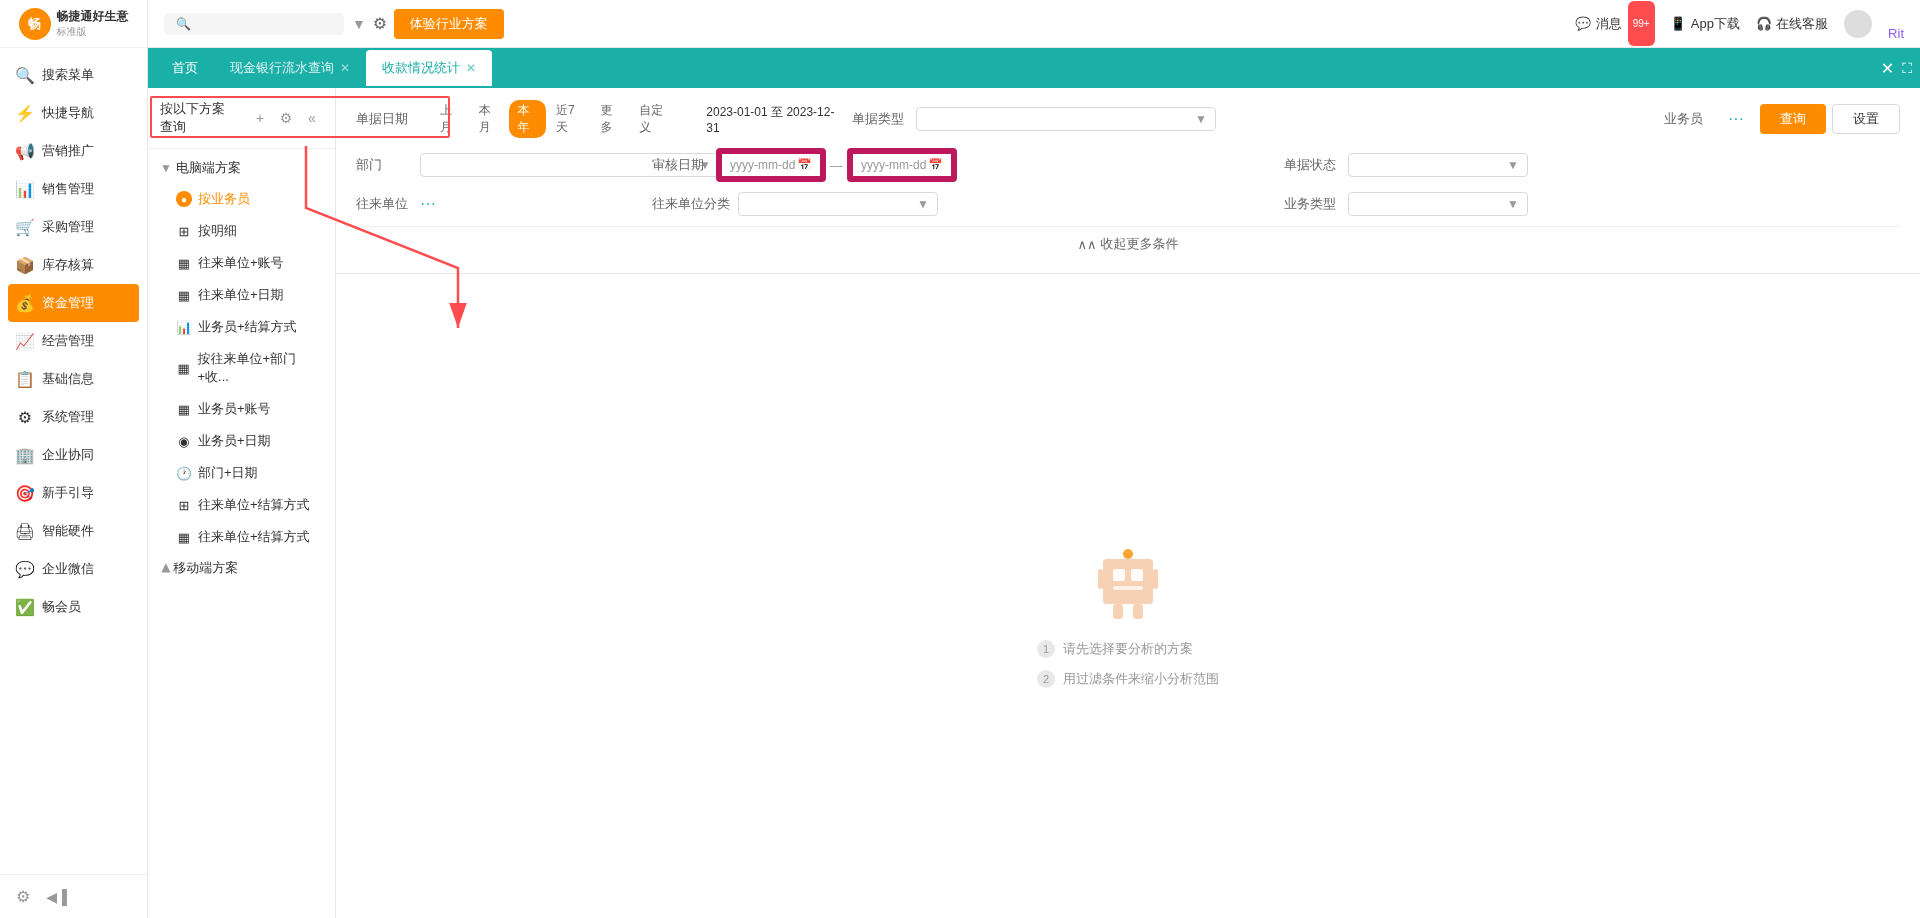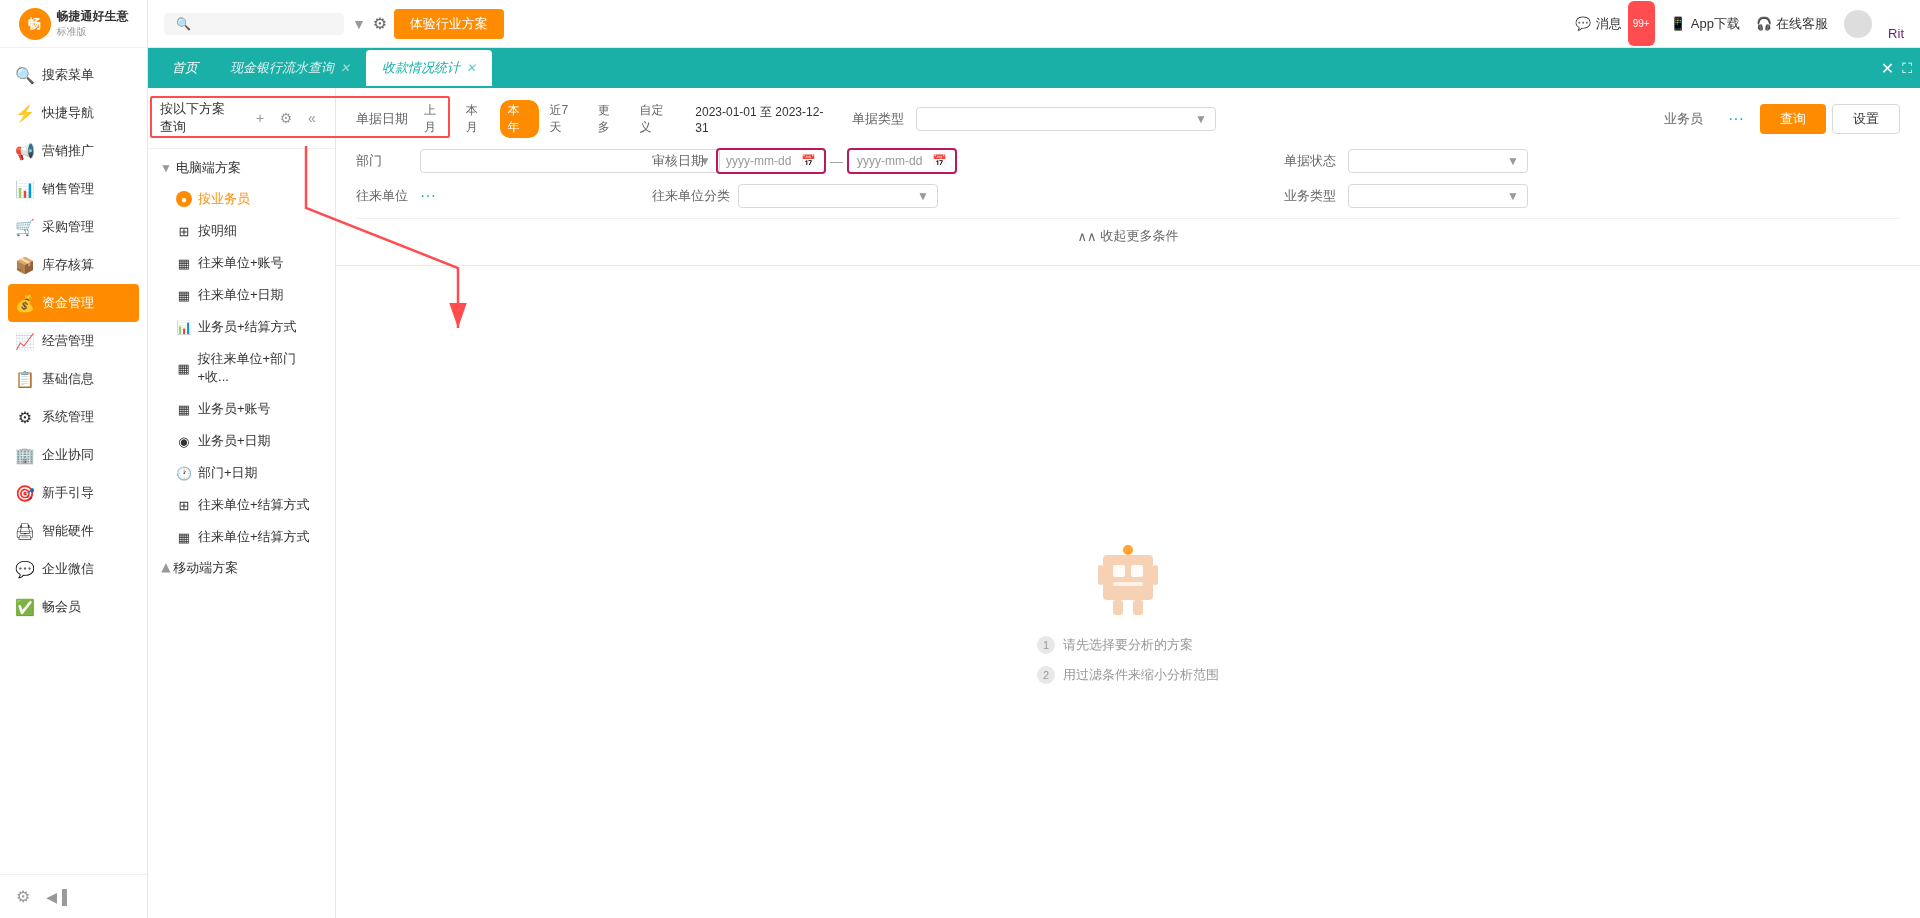--- a/index.html
+++ b/index.html
@@ -91,21 +91,20 @@
     .tab-item {
       height: 36px;
       display: flex;
       align-items: center;
       padding: 0 16px;
       color: rgba(255,255,255,0.85);
       font-size: 13px;
       cursor: pointer;
       position: relative;
       white-space: nowrap;
-      font-style: italic;
     }
     .tab-item.home {
       color: white;
     }
     .tab-item.active {
       background: #fff;
       color: #1aafa7;
       border-radius: 4px 4px 0 0;
     }
     .tab-close {
@@ -353,21 +352,21 @@
       min-width: 300px;
     }
     .filter-select-text { color: #999; font-size: 13px; }
     .filter-chevron { color: #999; font-size: 12px; }
     .date-input-group {
       display: flex;
       align-items: center;
       gap: 4px;
     }
     .date-input {
-      border: 2px solid #be185d;
+      border: 6px solid #be185d;
       border-radius: 4px;
       padding: 4px 8px;
       font-size: 12px;
       color: #999;
       width: 110px;
       display: flex;
       align-items: center;
       justify-content: space-between;
     }
     .date-dash { color: #999; }
@@ -432,21 +431,21 @@
       border-radius: 50%;
       background: #e8e8e8;
       display: flex; align-items: center; justify-content: center;
       font-size: 11px;
       color: #999;
       flex-shrink: 0;
     }
     .filter-item {
       display: flex;
       align-items: center;
-      gap: 4px;
+      gap: 20px;
       flex: 1;
     }
 
     .ellipsis-btn {
       color: #1aafa7;
       font-size: 16px;
       cursor: pointer;
     }
   </style>
 </head>
@@ -546,21 +545,21 @@
     </div>
     <div class="top-action-item">
       <span>📱</span>
       <span>App下载</span>
     </div>
     <div class="top-action-item">
       <span>🎧</span>
       <span>在线客服</span>
     </div>
     <div class="user-avatar"></div>
-    <span style="font-size:13px;color:#701a75;margin-top:20px;">Rit</span>
+    <span style="font-size:13px;color:#8b5cf6;margin-top:20px;">Rit</span>
   </div>
 </div>
 
 <div class="tab-bar">
   <div class="tab-item home">
     <span>首页</span>
   </div>
   <div class="tab-item">
     <span>现金银行流水查询</span>
     <span class="tab-close">✕</span>

